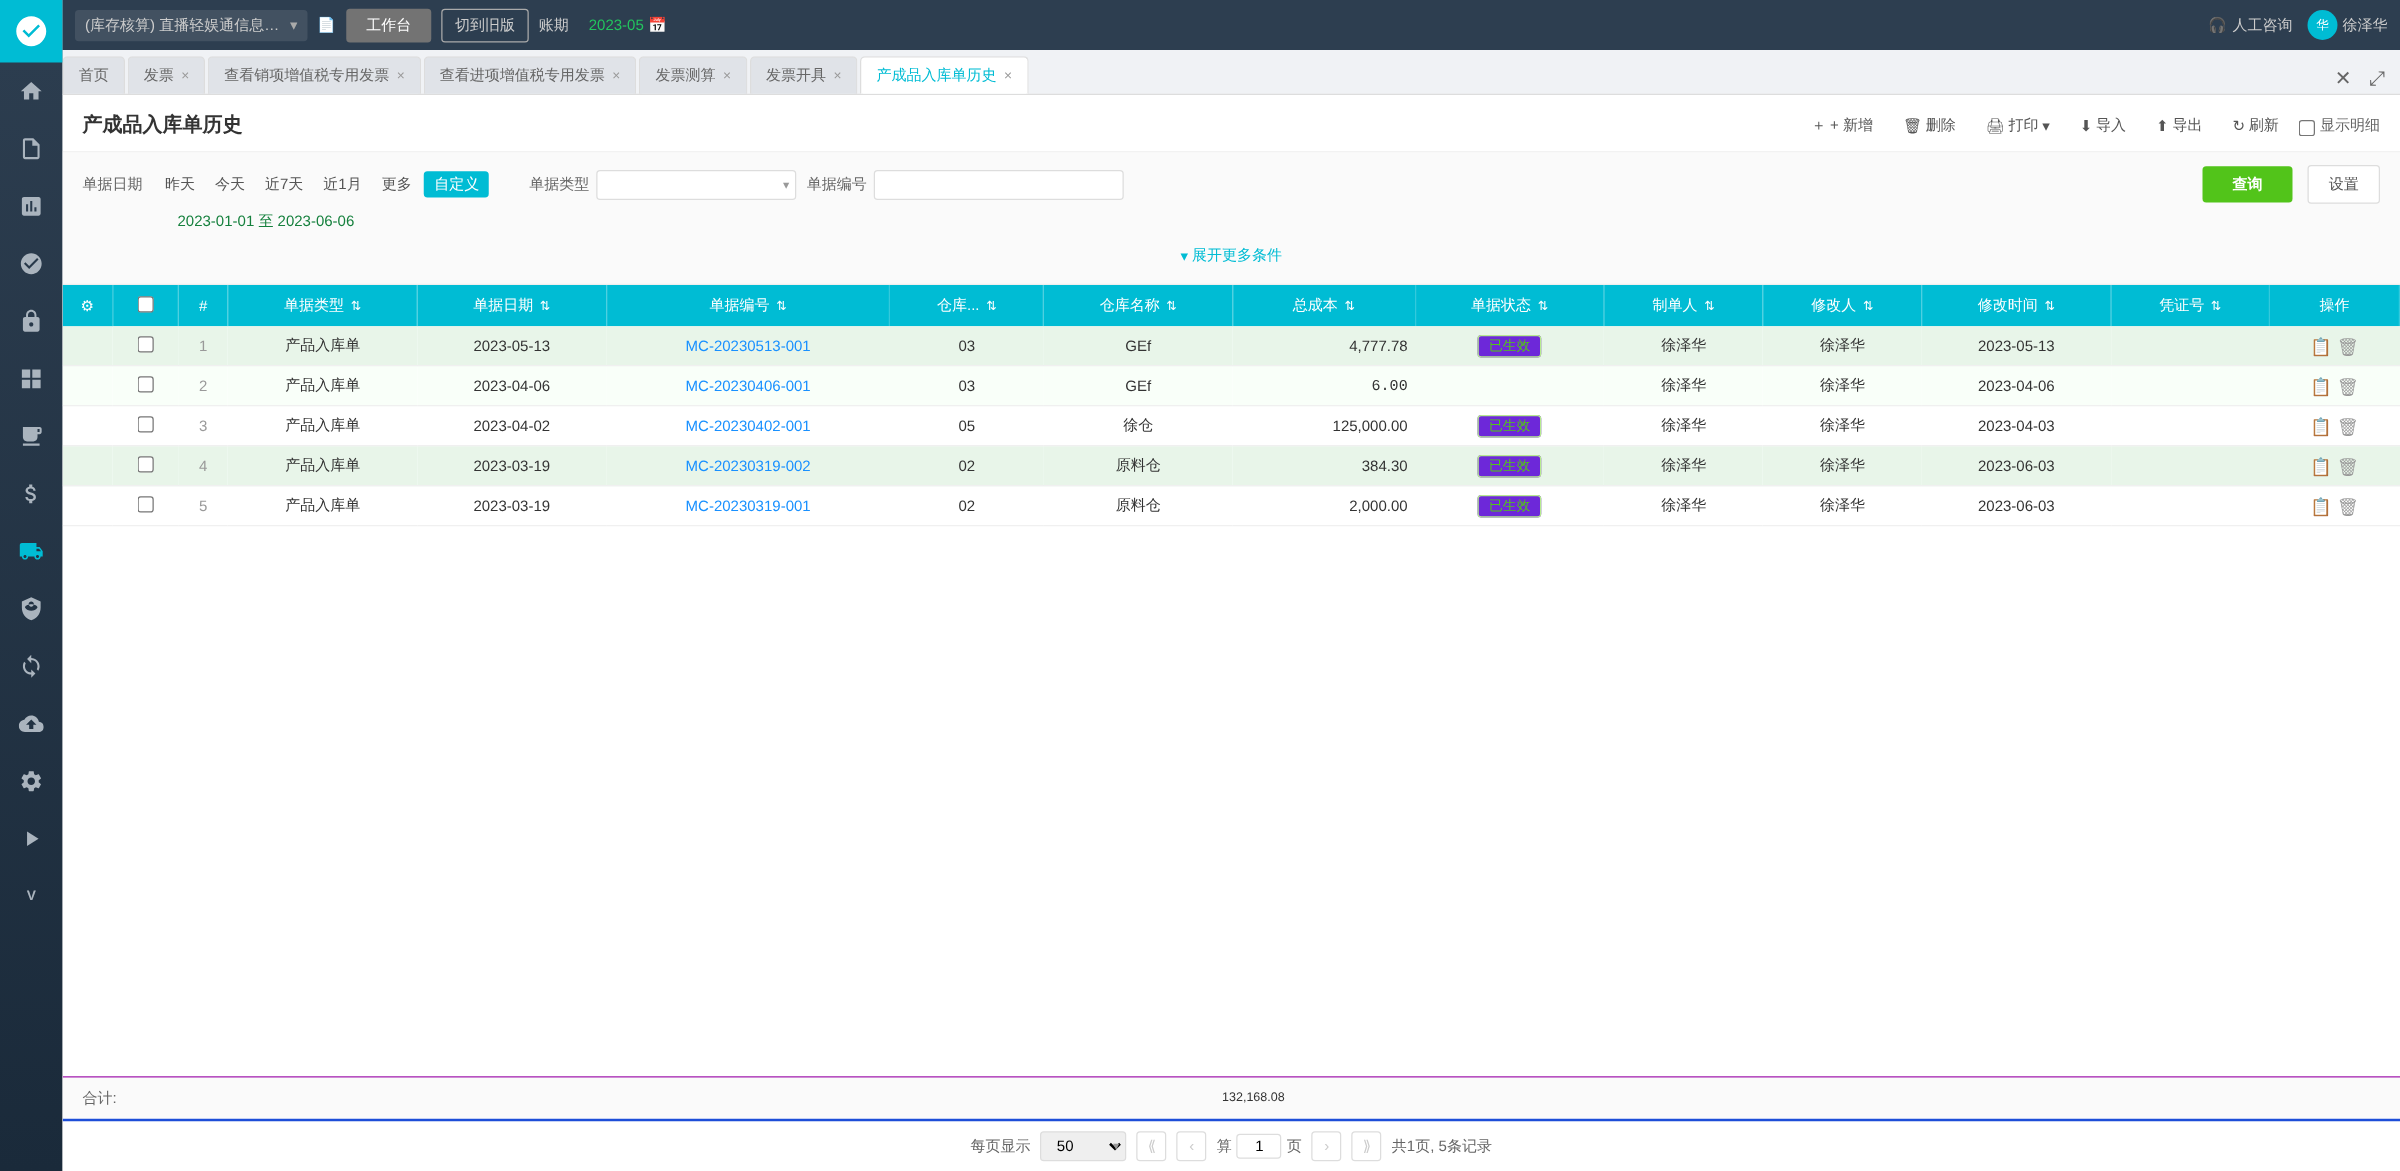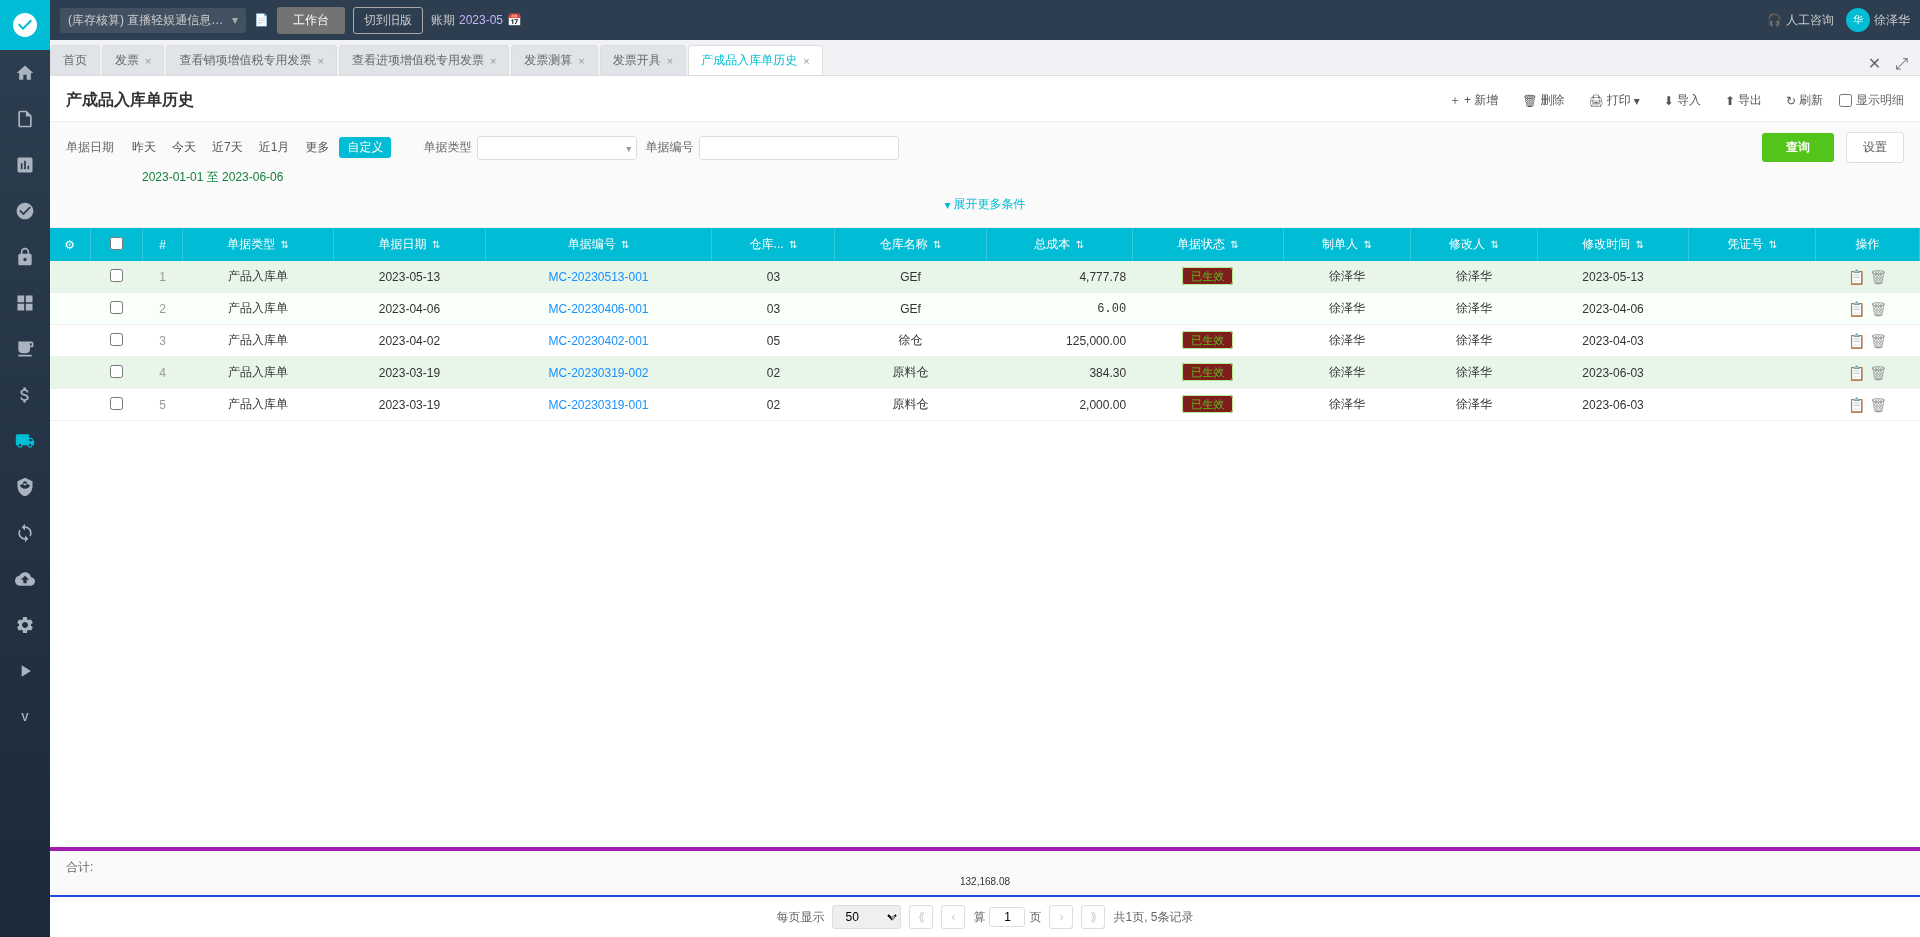--- a/index.html
+++ b/index.html
@@ -18,21 +18,21 @@
 
     
     .top-header { height: 40px; background: #2d3e50; display: flex; align-items: center; padding: 0 10px; flex-shrink: 0; }
     .company-selector { display: flex; align-items: center; color: #ccc; font-size: 12px; cursor: pointer; background: rgba(255,255,255,0.1); padding: 4px 8px; border-radius: 3px; margin-right: 8px; }
     .company-selector span { max-width: 160px; overflow: hidden; text-overflow: ellipsis; white-space: nowrap; }
     .company-selector .arrow { margin-left: 4px; color: #aaa; }
     .doc-icon { color: #aaa; margin-right: 8px; cursor: pointer; }
     .workbench-btn { background: #737373; color: white; border: none; padding: 5px 16px; border-radius: 3px; cursor: pointer; font-size: 12px; }
     .switch-btn { background: transparent; border: 1px solid #aaa; color: #ccc; padding: 4px 10px; border-radius: 3px; cursor: pointer; font-size: 12px; margin-left: 8px; }
     .period-label { color: #ccc; font-size: 12px; margin-left: 8px; }
-    .period-value { color: #c4b5fd; font-size: 12px; margin-left: 4px; }
+    .period-value { color: #22c55e; font-size: 12px; margin-left: 16px; }
     .calendar-icon { color: #aaa; margin-left: 4px; cursor: pointer; }
     .header-right { margin-left: auto; display: flex; align-items: center; gap: 12px; color: #ccc; font-size: 12px; }
     .user-service { display: flex; align-items: center; gap: 4px; cursor: pointer; }
     .user-info { display: flex; align-items: center; gap: 4px; cursor: pointer; }
     .user-avatar { width: 24px; height: 24px; background: #00bcd4; border-radius: 50%; display: flex; align-items: center; justify-content: center; color: white; font-size: 10px; }
 
     
     .tab-bar { height: 36px; background: #f0f2f5; display: flex; align-items: flex-end; padding-left: 0; flex-shrink: 0; border-bottom: 1px solid #ddd; }
     .tab { height: 30px; padding: 0 12px; display: flex; align-items: center; gap: 6px; cursor: pointer; font-size: 12px; color: #666; background: #e0e3e8; border-radius: 4px 4px 0 0; margin-right: 2px; border: 1px solid #ddd; border-bottom: none; white-space: nowrap; }
     .tab.active { background: white; color: #00bcd4; border-color: #ddd; }
@@ -76,42 +76,42 @@
     thead tr { background: #00bcd4; color: white; }
     thead th { padding: 8px 6px; text-align: center; white-space: nowrap; border-right: 1px solid rgba(255,255,255,0.2); font-weight: normal; cursor: pointer; }
     thead th:first-child { width: 40px; }
     thead th .sort-icon { font-size: 10px; margin-left: 2px; }
     tbody tr { border-bottom: 1px solid #f0f0f0; }
     tbody tr:nth-child(even) { background: #f9fff9; }
     tbody tr.highlighted { background: #e8f5e9; }
     tbody td { padding: 7px 6px; text-align: center; white-space: nowrap; }
     tbody td.link { color: #1890ff; cursor: pointer; text-decoration: none; }
     .status-badge { background: #f0f0f0; border: 1px solid #ddd; color: #666; padding: 2px 8px; border-radius: 3px; font-size: 11px; }
-    .status-badge.active { background: #7f1d1d; border-color: #b7eb8f; color: #52c41a; }
+    .status-badge.active { background: #6d28d9; border-color: #b7eb8f; color: #52c41a; }
     .row-num { color: #999; }
     .checkbox-cell { text-align: center; }
     .ops-cell { display: flex; align-items: center; justify-content: center; gap: 4px; }
     .op-icon { color: #999; cursor: pointer; font-size: 14px; }
 
     
-    .table-footer { display: flex; padding: 8px 16px; border-top: 4px solid #a21caf; background: #fafafa; flex-shrink: 0; flex-direction: column; }
+    .table-footer { display: flex; align-items: center; padding: 8px 16px; border-top: 1px solid #a21caf; background: #fafafa; flex-shrink: 0; }
     .total-label { color: #666; font-size: 12px; margin-right: 8px; }
     .total-value { font-size: 10px; color: #333; flex: 1; text-align: center; }
 
     
     .pagination { display: flex; align-items: center; justify-content: center; padding: 8px 16px; border-top: 2px solid #1d4ed8; background: white; gap: 8px; flex-shrink: 0; }
     .pagination-label { font-size: 12px; color: #666; }
     .page-size-select { border: 1px solid #ddd; border-radius: 3px; padding: 3px 18px 3px 8px; font-size: 12px; }
     .page-nav-btn { background: none; border: 1px solid #ddd; color: #666; width: 24px; height: 24px; border-radius: 3px; cursor: pointer; display: flex; align-items: center; justify-content: center; font-size: 12px; }
     .page-nav-btn:disabled { color: #ccc; cursor: default; }
     .page-info { font-size: 12px; color: #666; display: flex; align-items: center; gap: 4px; }
     .page-input { border: 1px solid #ddd; border-radius: 3px; width: 36px; text-align: center; padding: 2px; font-size: 12px; }
     .total-records { font-size: 12px; color: #666; }
 
-    .display-toggle { display: flex; align-items: center; gap: 4px; font-size: 12px; color: #666; cursor: pointer; }
+    .display-toggle { display: flex; align-items: flex-end; gap: 4px; font-size: 12px; color: #666; cursor: pointer; }
     .display-toggle input { margin: 0; }
 
     
     .gear-th { background: #00bcd4; }
 
     
     .filter-row-expand { display: flex; justify-content: center; padding: 4px 0; }
   </style>
 </head>
 <body>

